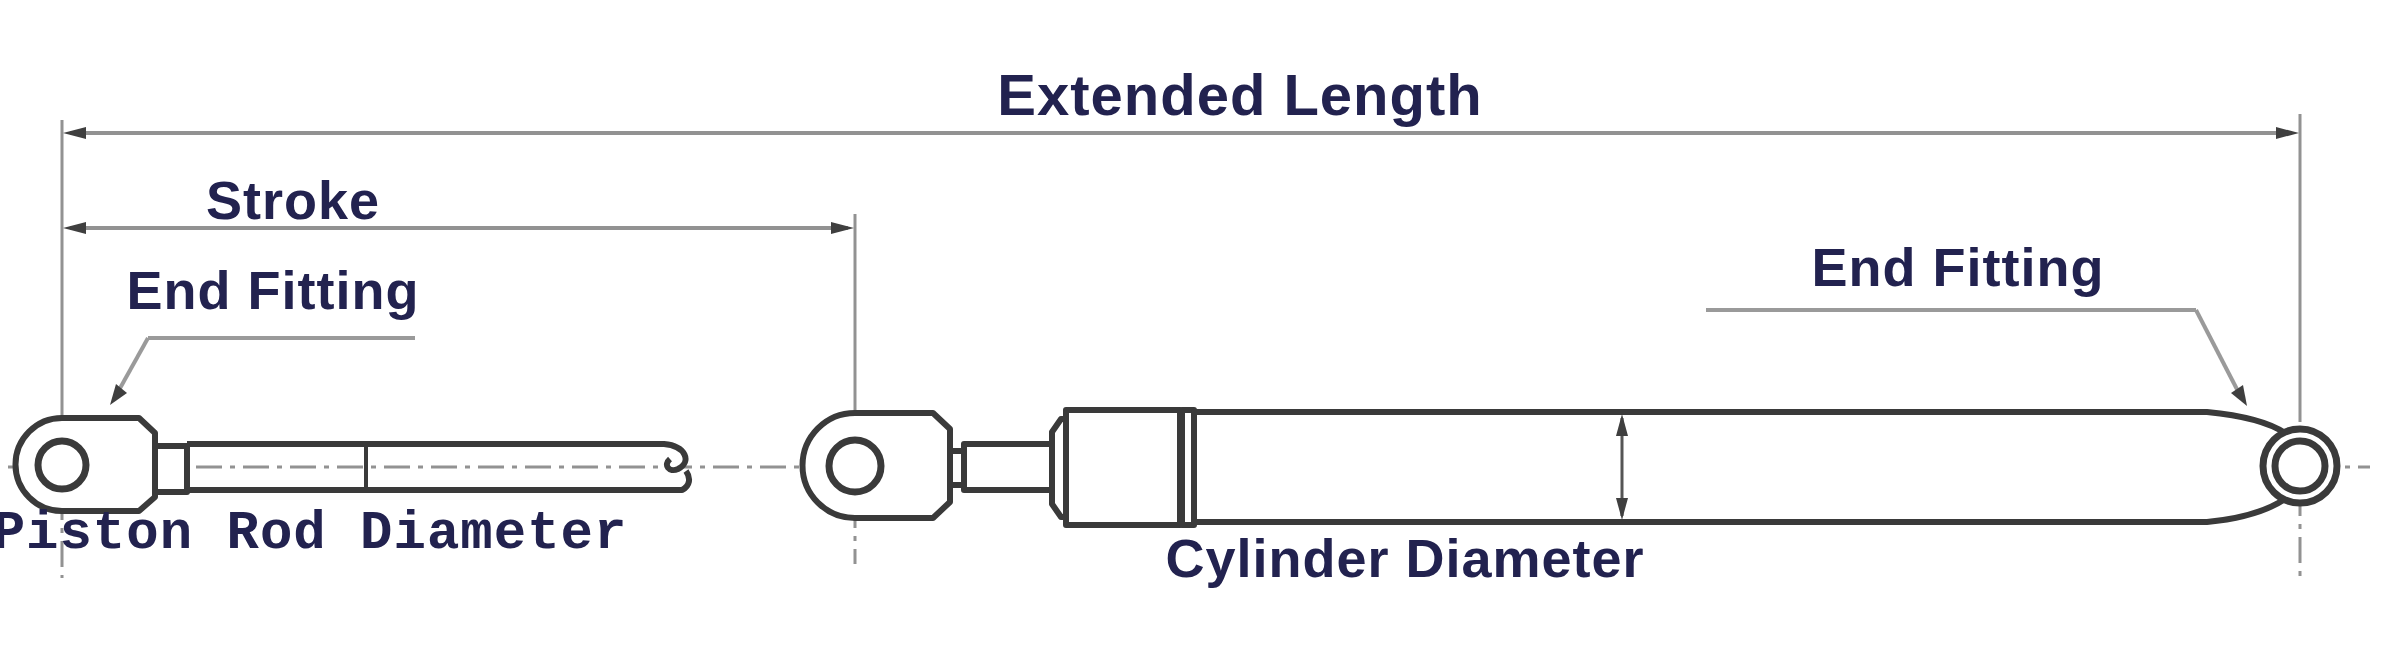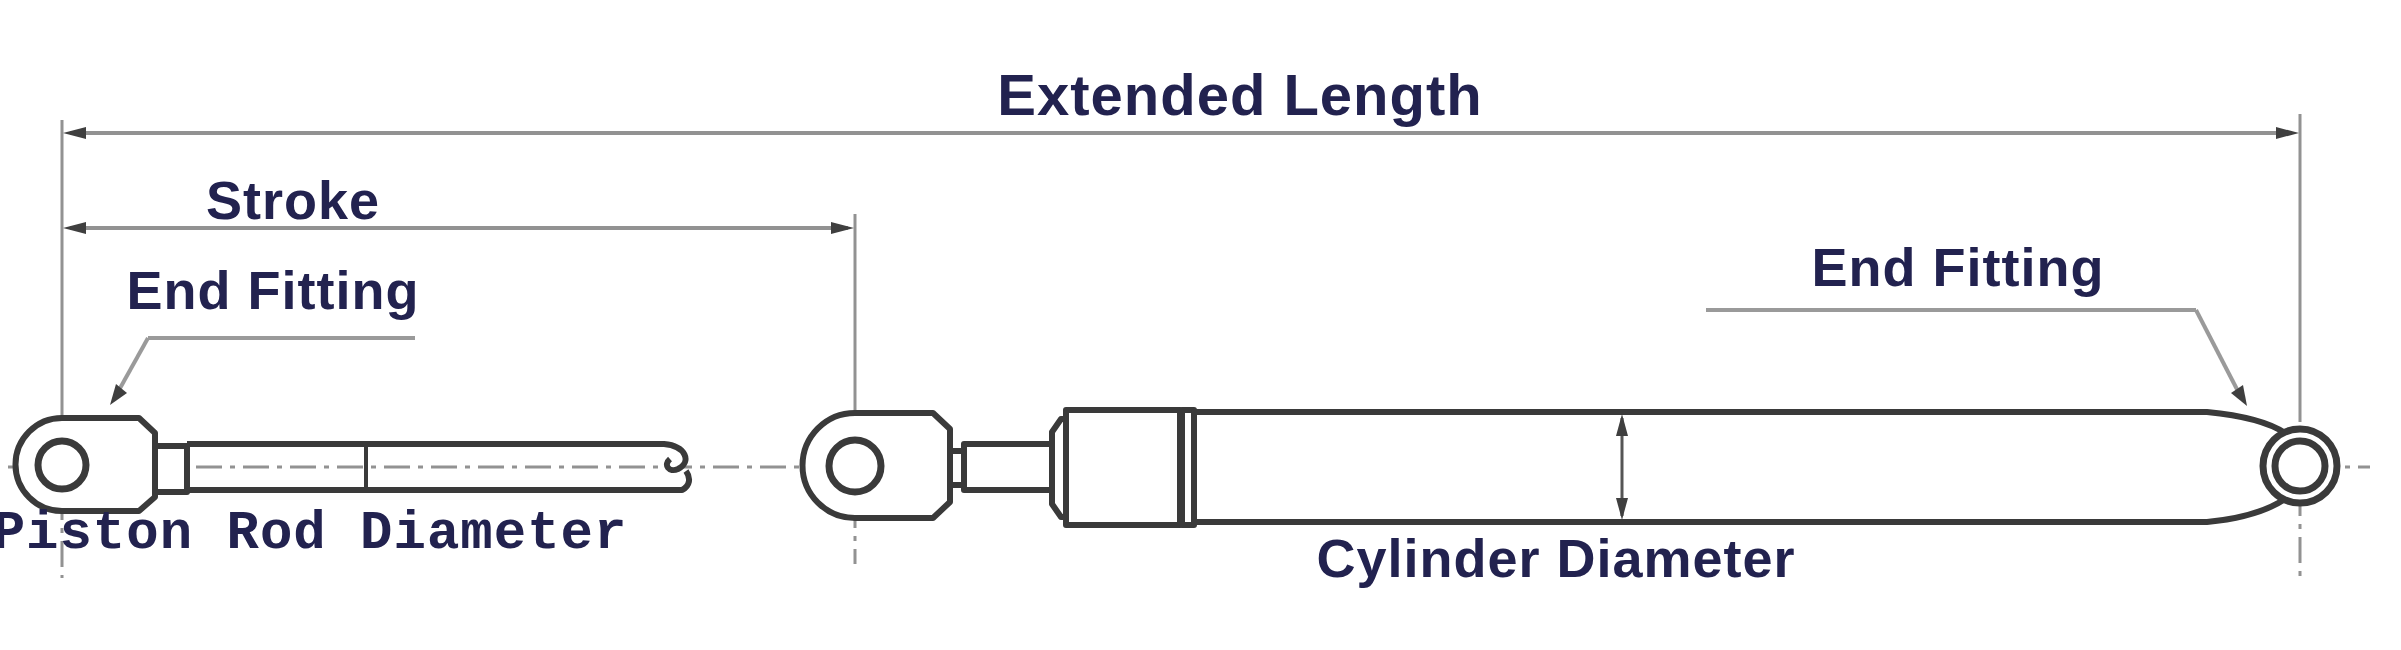--- a/index.html
+++ b/index.html
@@ -126,14 +126,14 @@
   <div class="label xl" style="left:1240px; top:94px;">Extended Length</div>
 
   <div class="label" style="left:293px; top:200px;">Stroke</div>
 
   <div class="label" style="left:273px; top:290px;">End Fitting</div>
 
   <div class="label" style="left:1958px; top:267px;">End Fitting</div>
 
   <div class="label" style="left:310px; top:533px;font-family:Liberation Mono, monospace;">Piston Rod Diameter</div>
 
-  <div class="label" style="left:1556px; top:558px;">Cylinder Diameter</div>
+  <div class="label" style="left:1405px; top:558px;">Cylinder Diameter</div>
 </div>
 
 </body></html>

